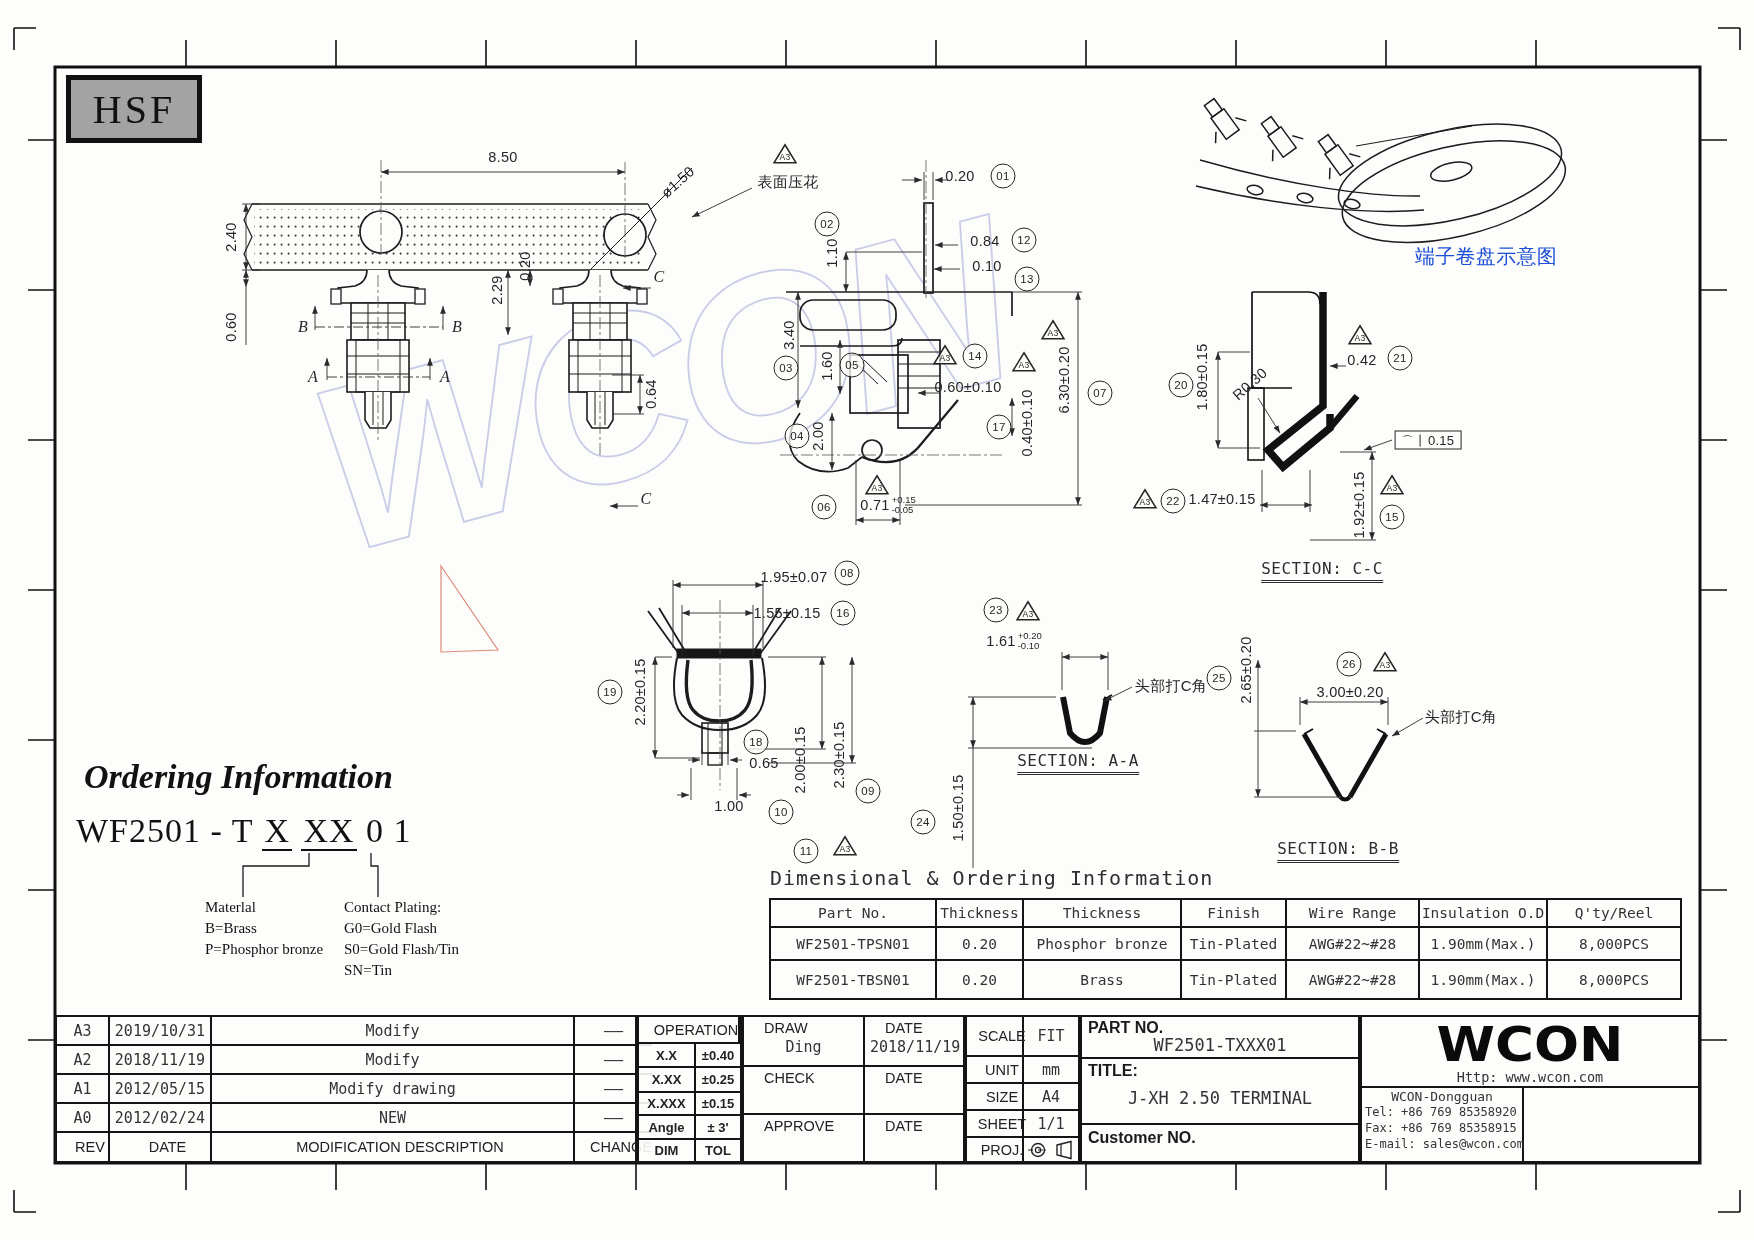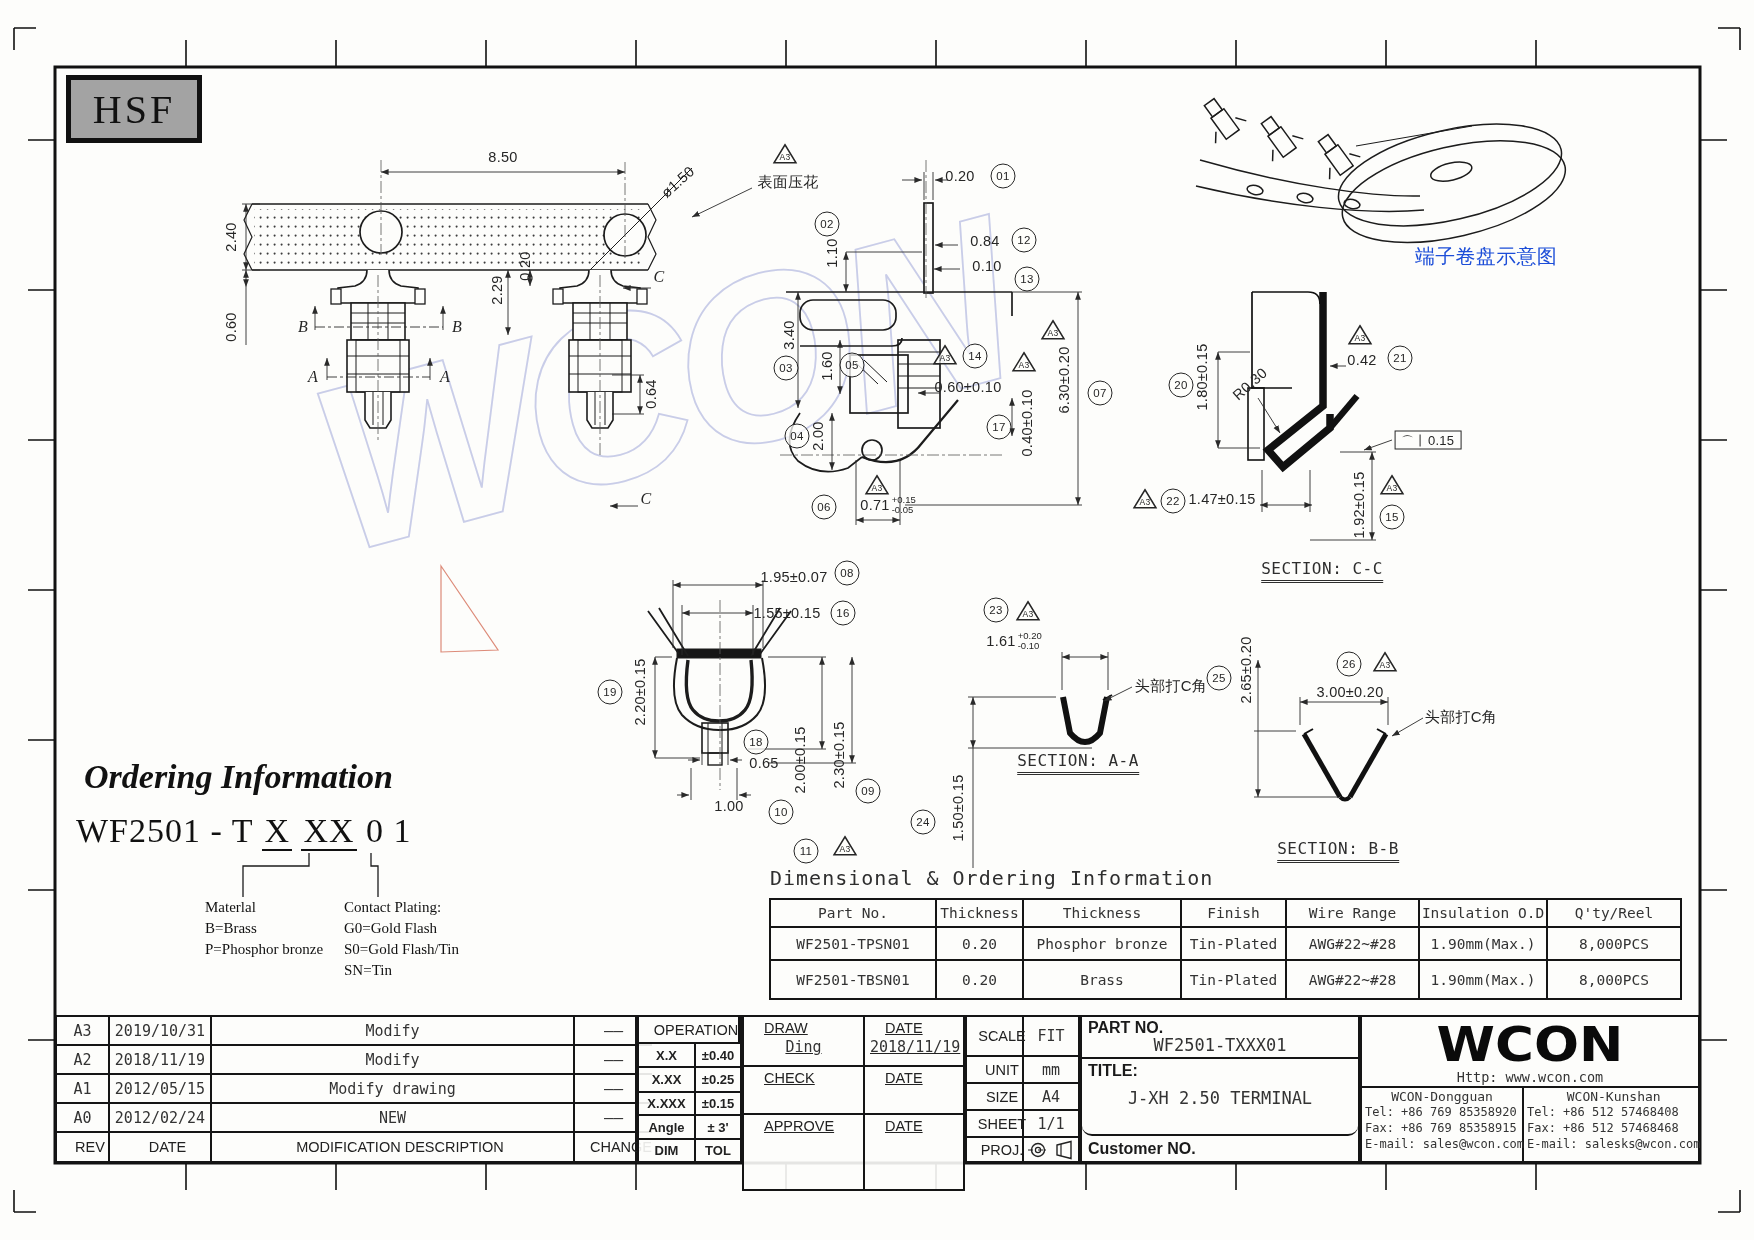--- a/index.html
+++ b/index.html
@@ -506,21 +506,21 @@
       <div class="cell nr" style="font-size:13px;font-weight:700">±0.25</div>
       <div class="cell" style="font-size:13px;font-weight:700">X.XXX</div>
       <div class="cell nr" style="font-size:13px;font-weight:700">±0.15</div>
       <div class="cell" style="font-size:13px;font-weight:700">Angle</div>
       <div class="cell nr" style="font-size:13px;font-weight:700">± 3'</div>
       <div class="cell nb" style="font-size:13px;font-weight:700">DIM</div>
       <div class="cell nr nb" style="font-size:13px;font-weight:700">TOL</div>
     </div>
   </div>
 
-  <div class="blk" style="left:742px;top:1015px;width:223px;height:176px;text-decoration:underline;">
+  <div class="blk" style="left:742px;top:1015px;width:223px;height:148px;">
     <div class="grid" style="grid-template-columns:121px 1fr;grid-template-rows:50px 48px 1fr;">
       <div class="cell tl" style="flex-direction:column;align-items:flex-start;">
         <span class="lb">DRAW</span>
         <span class="cad" style="font-size:15px;align-self:center;margin-top:2px">Ding</span>
       </div>
       <div class="cell nr tl" style="flex-direction:column;align-items:flex-start;">
         <span class="lb">DATE</span>
         <span class="cad" style="font-size:15px;align-self:center;margin-top:2px">2018/11/19</span>
       </div>
       <div class="cell tl">
@@ -559,43 +559,37 @@
         </svg>
       </div>
     </div>
   </div>
 
   <div class="blk" style="left:1080px;top:1015px;width:280px;height:148px;">
     <div style="height:42px;border-bottom:2px solid #151515;box-sizing:border-box;padding:2px 6px;">
       <span class="lbb">PART NO.</span>
       <div class="cad" style="font-size:17px;text-align:center;margin-top:-2px">WF2501-TXXX01</div>
     </div>
-    <div style="height:77px;border-bottom:2px solid #151515;box-sizing:border-box;padding:3px 6px;border-radius:10px;">
+    <div style="height:66px;border-bottom:2px solid #151515;box-sizing:border-box;padding:3px 6px;">
       <span class="lbb">TITLE:</span>
       <div class="cad" style="font-size:17px;text-align:center;margin-top:8px">J-XH 2.50 TERMINAL</div>
     </div>
     <div style="padding:4px 6px;">
       <span class="lbb">Customer NO.</span>
     </div>
   </div>
 
   <div class="blk" style="left:1360px;top:1015px;width:340px;height:148px;">
     <div style="height:71px;border-bottom:2px solid #151515;box-sizing:border-box;display:flex;flex-direction:column;align-items:center;justify-content:center;">
       <div class="wcon-logo">WCON</div>
       <div class="cad" style="font-size:13.5px;margin-top:-2px">Http:  www.wcon.com</div>
     </div>
     <div class="grid" style="grid-template-columns:162px 1fr;height:73px;">
       <div style="border-right:2px solid #151515;box-sizing:border-box;padding:1px 3px;">
         <div class="cad" style="font-size:13px;text-align:center">WCON-Dongguan</div>
         <div class="cad" style="font-size:12px;line-height:16px;white-space:nowrap">Tel: +86 769 85358920</div>
         <div class="cad" style="font-size:12px;line-height:16px;white-space:nowrap">Fax: +86 769 85358915</div>
         <div class="cad" style="font-size:12px;line-height:16px;white-space:nowrap">E-mail: sales@wcon.com</div>
       </div>
-      <div style="padding:1px 3px;">
-        <div class="cad" style="font-size:13px;text-align:center">WCON-Kunshan</div>
-        <div class="cad" style="font-size:12px;line-height:16px;white-space:nowrap">Tel: +86 512 57468408</div>
-        <div class="cad" style="font-size:12px;line-height:16px;white-space:nowrap">Fax: +86 512 57468468</div>
-        <div class="cad" style="font-size:12px;line-height:16px;white-space:nowrap">E-mail: salesks@wcon.com</div>
-      </div>
     </div>
   </div>
 
 </div>
 
 </body></html>

